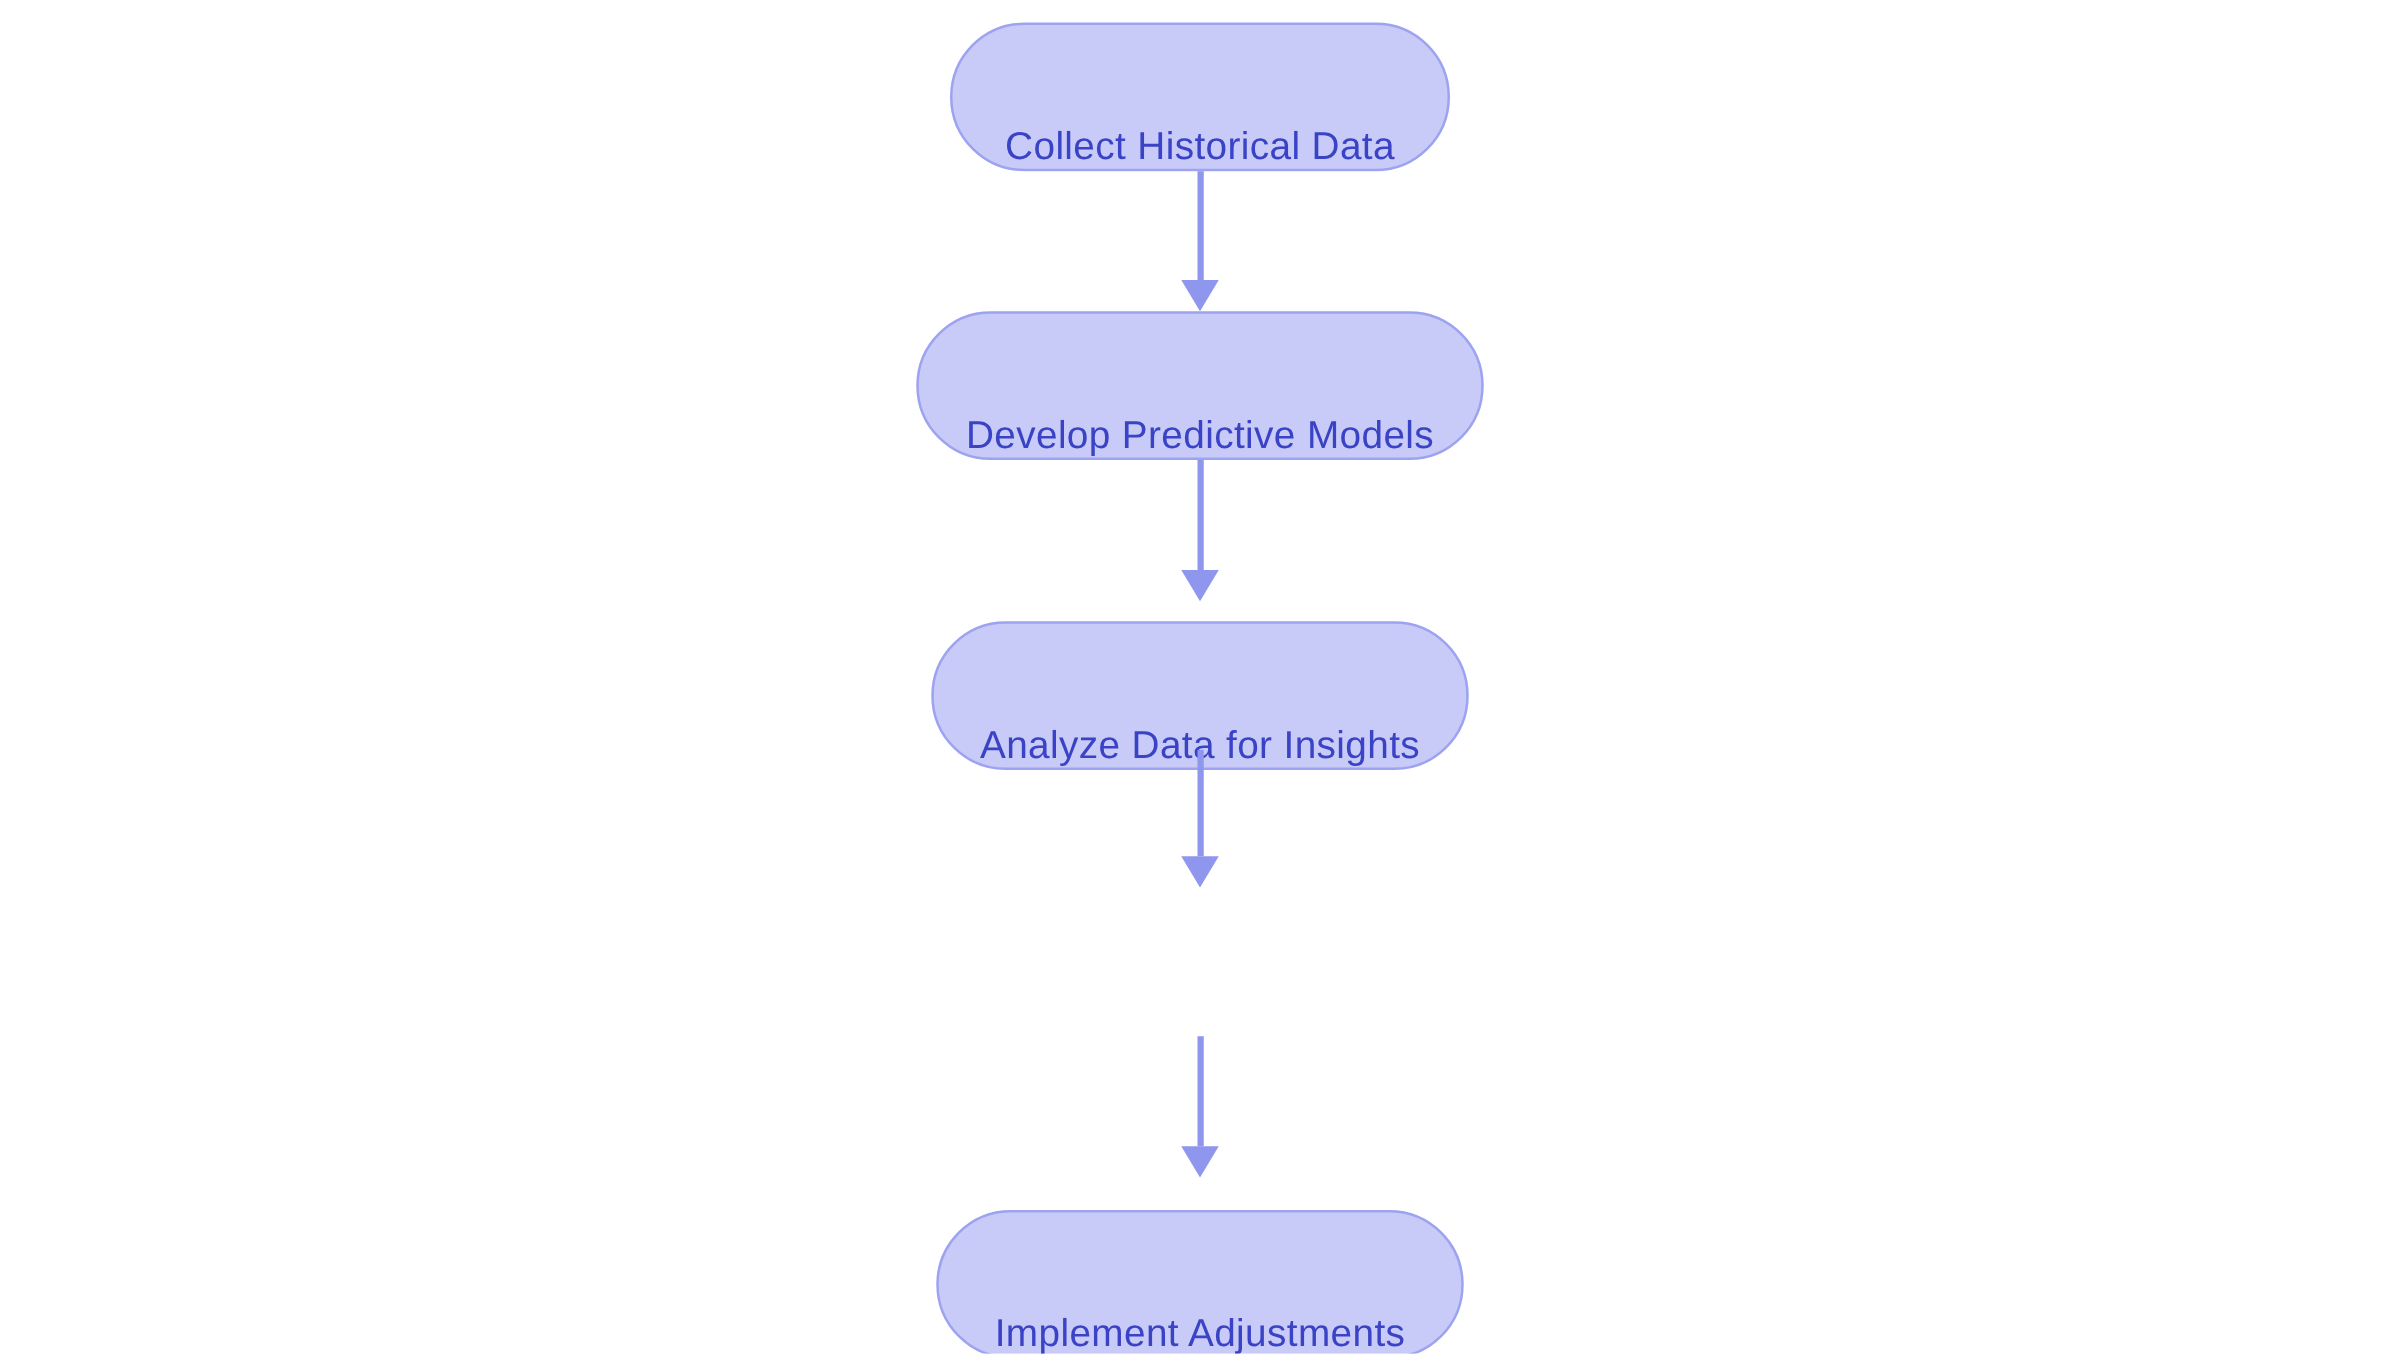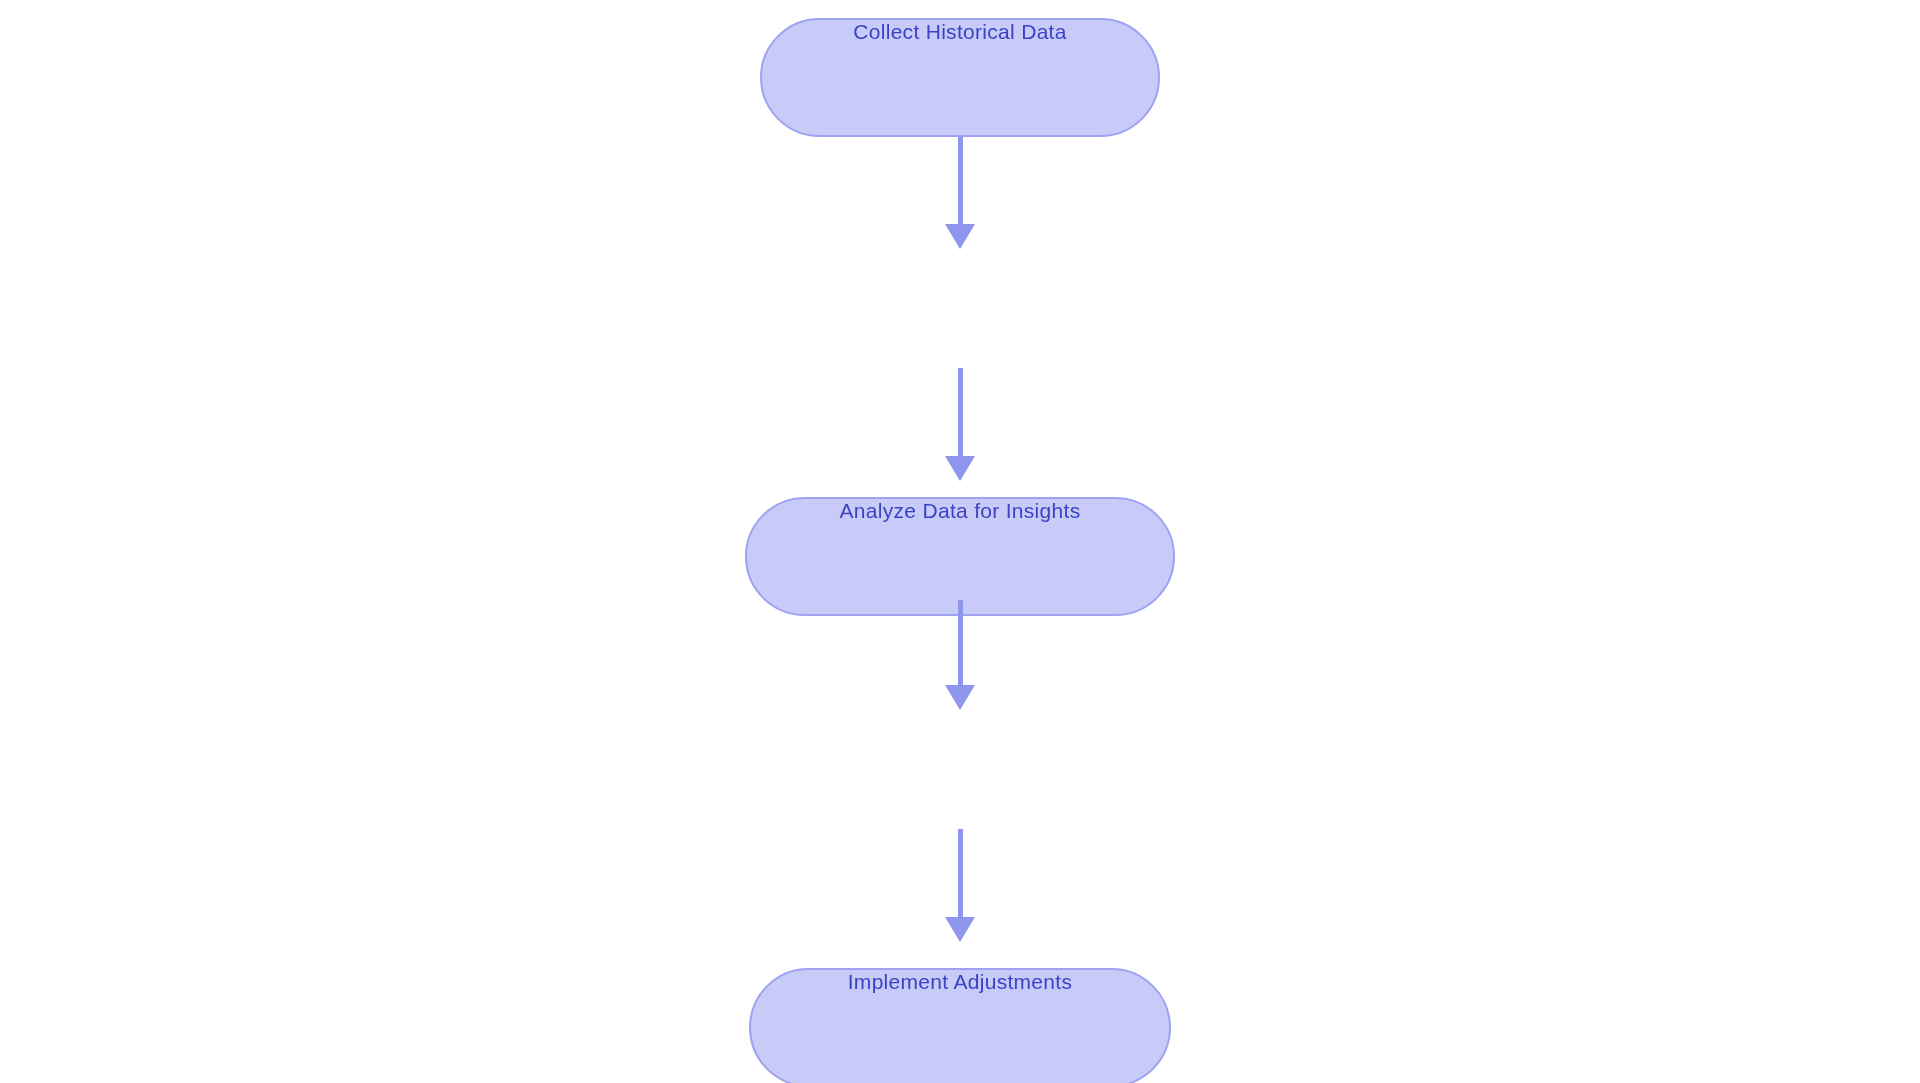--- a/index.html
+++ b/index.html
@@ -17,24 +17,24 @@
     overflow: hidden;
   }
 
   .node {
     position: absolute;
     height: 119px;
     border-radius: 60px;
     background: var(--node-fill, #c8cbf7);
     border: 2px solid var(--node-border, #9da3f0);
     display: flex;
-    align-items: flex-start;
+    align-items: flex-end;
     justify-content: center;
     color: var(--node-text, #3a43c6);
-    font-size: 21px;
+    font-size: 31px;
     letter-spacing: 0.3px;
     white-space: nowrap;
   }
 
   
   .node-1 { left: 760px; top: 18px;  width: 400px; }
   .node-2 { left: 733px; top: 249px; width: 454px; }
   .node-3 { left: 745px; top: 497px; width: 430px; }
   .node-4 { left: 670px; top: 710px; width: 580px; }
   .node-5 { left: 749px; top: 968px; width: 422px; }
@@ -72,20 +72,23 @@
 
   <div class="node node-1">
     <span class="node-label">Collect Historical Data</span>
   </div>
 
   <div class="arrow arrow-1">
     <div class="arrow-line"></div>
     <div class="arrow-head"></div>
   </div>
 
+  <div class="node node-2">
+    <span class="node-label">Develop Predictive Models</span>
+  </div>
 
   <div class="arrow arrow-2">
     <div class="arrow-line"></div>
     <div class="arrow-head"></div>
   </div>
 
   <div class="node node-3">
     <span class="node-label">Analyze Data for Insights</span>
   </div>
 

